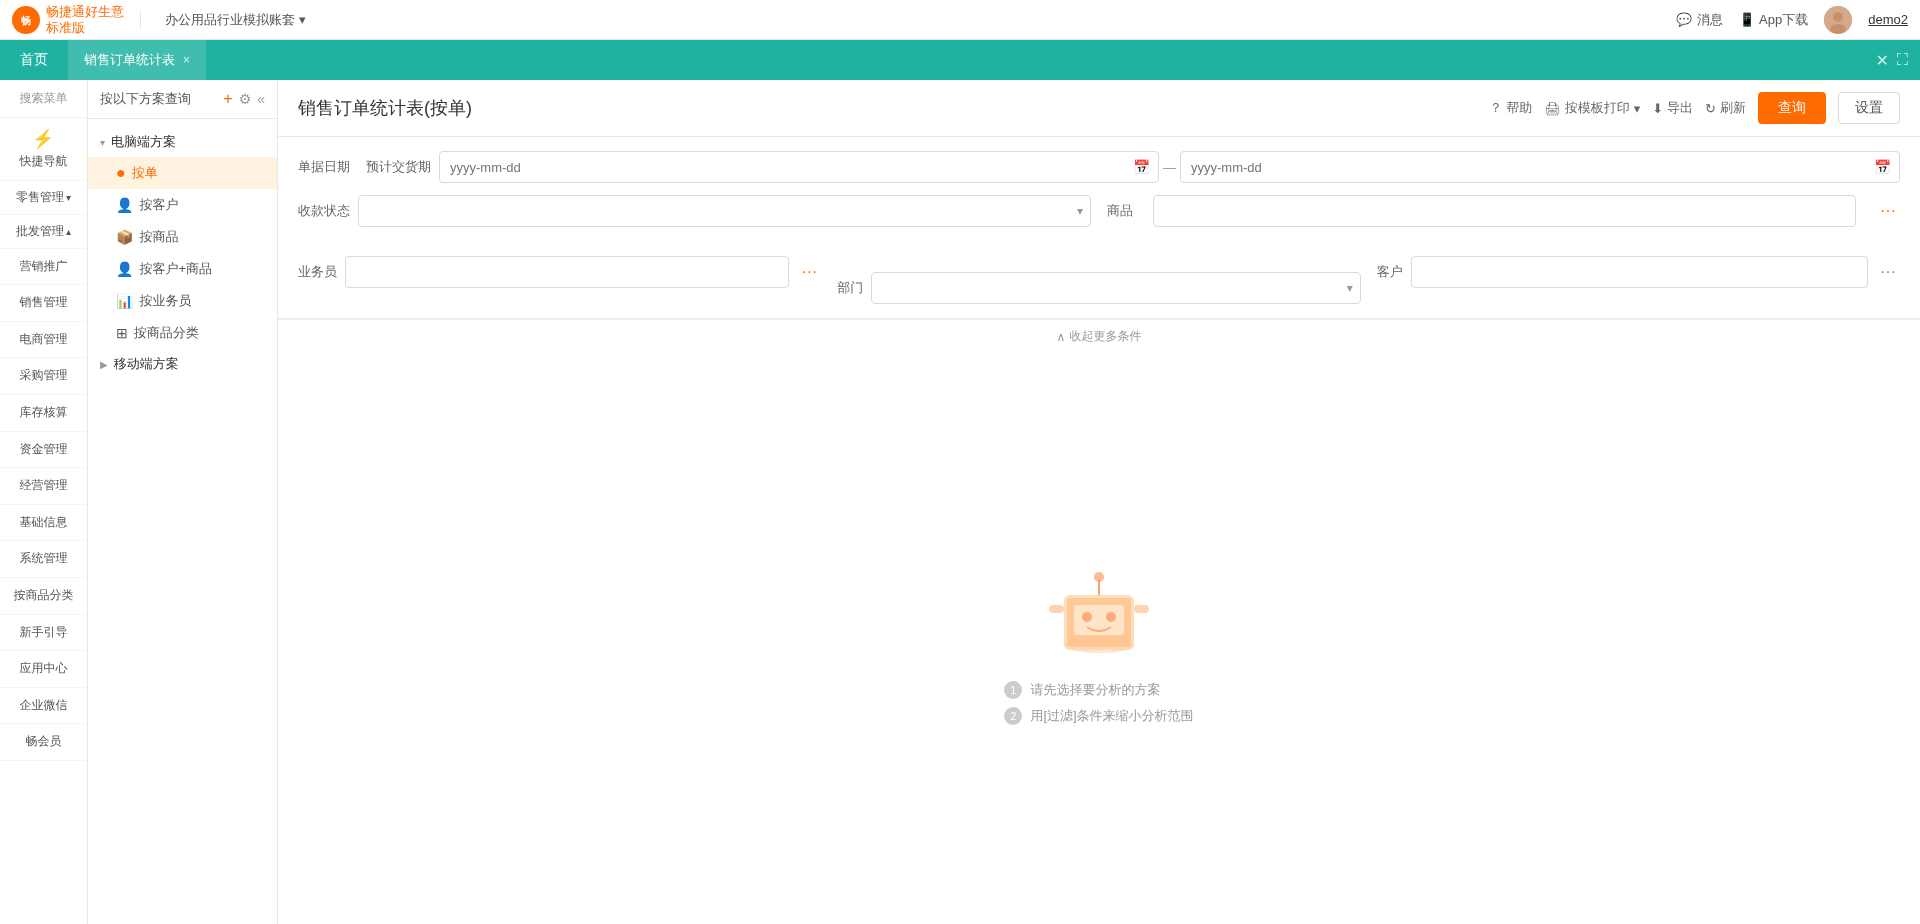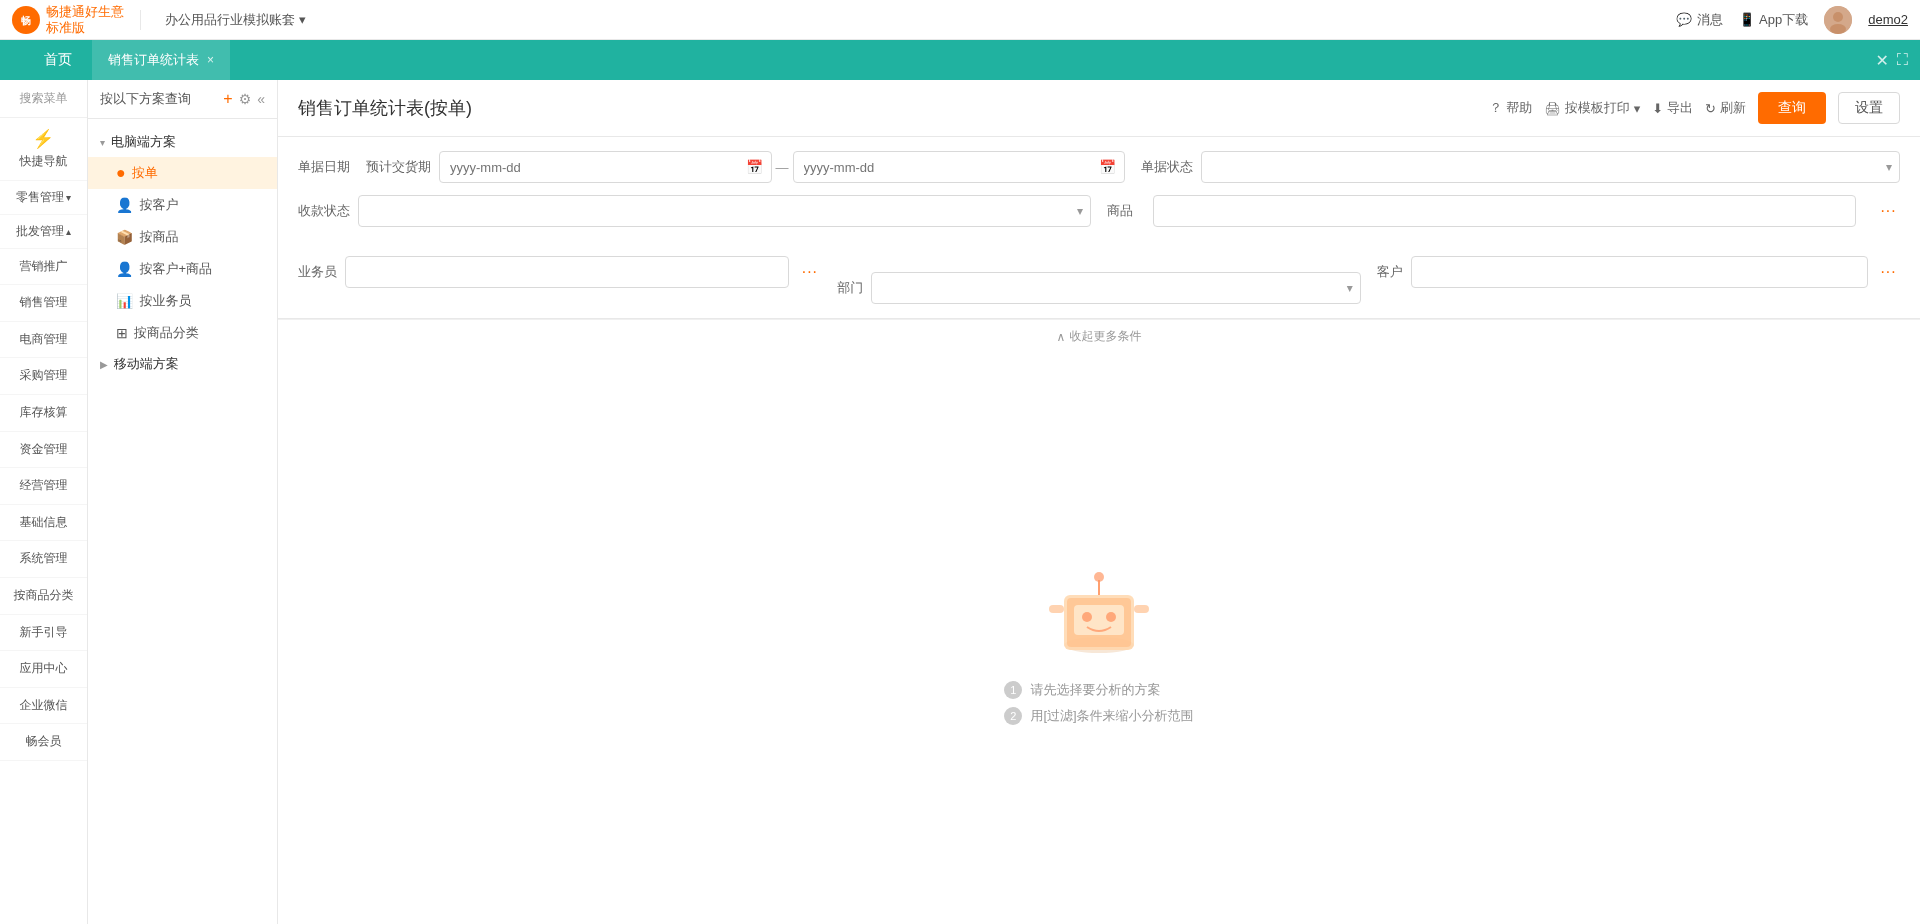--- a/index.html
+++ b/index.html
@@ -12,21 +12,21 @@
     .logo-icon { width: 28px; height: 28px; background: #ff6b00; border-radius: 50%; display: flex; align-items: center; justify-content: center; color: white; font-size: 12px; font-weight: bold; }
     .logo-text { font-size: 13px; color: #ff6b00; line-height: 1.2; }
     .workspace-selector { display: flex; align-items: center; gap: 4px; font-size: 13px; color: #555; cursor: pointer; padding: 4px 8px; border-radius: 4px; }
     .top-bar-right { display: flex; align-items: center; gap: 16px; }
     .top-btn { display: flex; align-items: center; gap: 4px; color: #555; cursor: pointer; font-size: 13px; }
     .avatar { width: 28px; height: 28px; background: #d4a88a; border-radius: 50%; display: flex; align-items: center; justify-content: center; font-size: 12px; color: white; overflow: hidden; }
     .username { font-size: 13px; color: #333; cursor: pointer; text-decoration: underline; }
 
     
     .tab-bar { background: #20b2a0; height: 40px; display: flex; align-items: center; padding: 0 0; flex-shrink: 0; position: relative; }
-    .tab-home { padding: 0 20px; height: 100%; display: flex; align-items: center; color: white; font-size: 14px; cursor: pointer; margin-left: 24px; }
+    .tab-home { padding: 0 20px; height: 100%; display: flex; align-items: center; color: white; font-size: 14px; cursor: pointer; }
     .tab-item { padding: 0 16px; height: 100%; display: flex; align-items: center; color: white; font-size: 13px; cursor: pointer; background: rgba(255,255,255,0.15); gap: 8px; position: relative; }
     .tab-item .close-btn { font-size: 12px; color: rgba(255,255,255,0.8); cursor: pointer; }
     .tab-bar-actions { margin-left: auto; display: flex; align-items: center; gap: 8px; padding-right: 12px; }
     .tab-action-btn { color: white; cursor: pointer; font-size: 16px; opacity: 0.8; }
 
     
     .main-layout { display: flex; flex: 1; overflow: hidden; }
 
     
     .sidebar { width: 88px; background: #fff; border-right: 1px solid #e8e8e8; display: flex; flex-direction: column; overflow-y: auto; flex-shrink: 0; }
@@ -308,28 +308,20 @@
                 <span style="position:absolute;right:8px;top:50%;transform:translateY(-50%);color:#ff6b00;font-size:14px;">📅</span>
               </div>
               <span style="color:#999;">—</span>
               <div style="position:relative;flex:1;">
                 <input class="filter-input" type="text" placeholder="yyyy-mm-dd" style="padding-right: 28px;">
                 <span style="position:absolute;right:8px;top:50%;transform:translateY(-50%);color:#ff6b00;font-size:14px;">📅</span>
               </div>
             </div>
           </div>
 
-          <div style="display:flex;align-items:center;gap:8px;flex:1;">
-            <span class="filter-label">单据状态</span>
-            <div class="status-select-wrapper" style="flex:1;max-width:none;">
-              <select class="filter-select">
-                <option value=""></option>
-              </select>
-            </div>
-          </div>
         </div>
 
         <div class="filter-row">
 
 
           <div style="display:flex;align-items:center;gap:8px;flex:1;">
             <span class="filter-label">收款状态</span>
             <div class="filter-select-wrapper" style="flex:1;">
               <select class="filter-select">
                 <option value=""></option>

